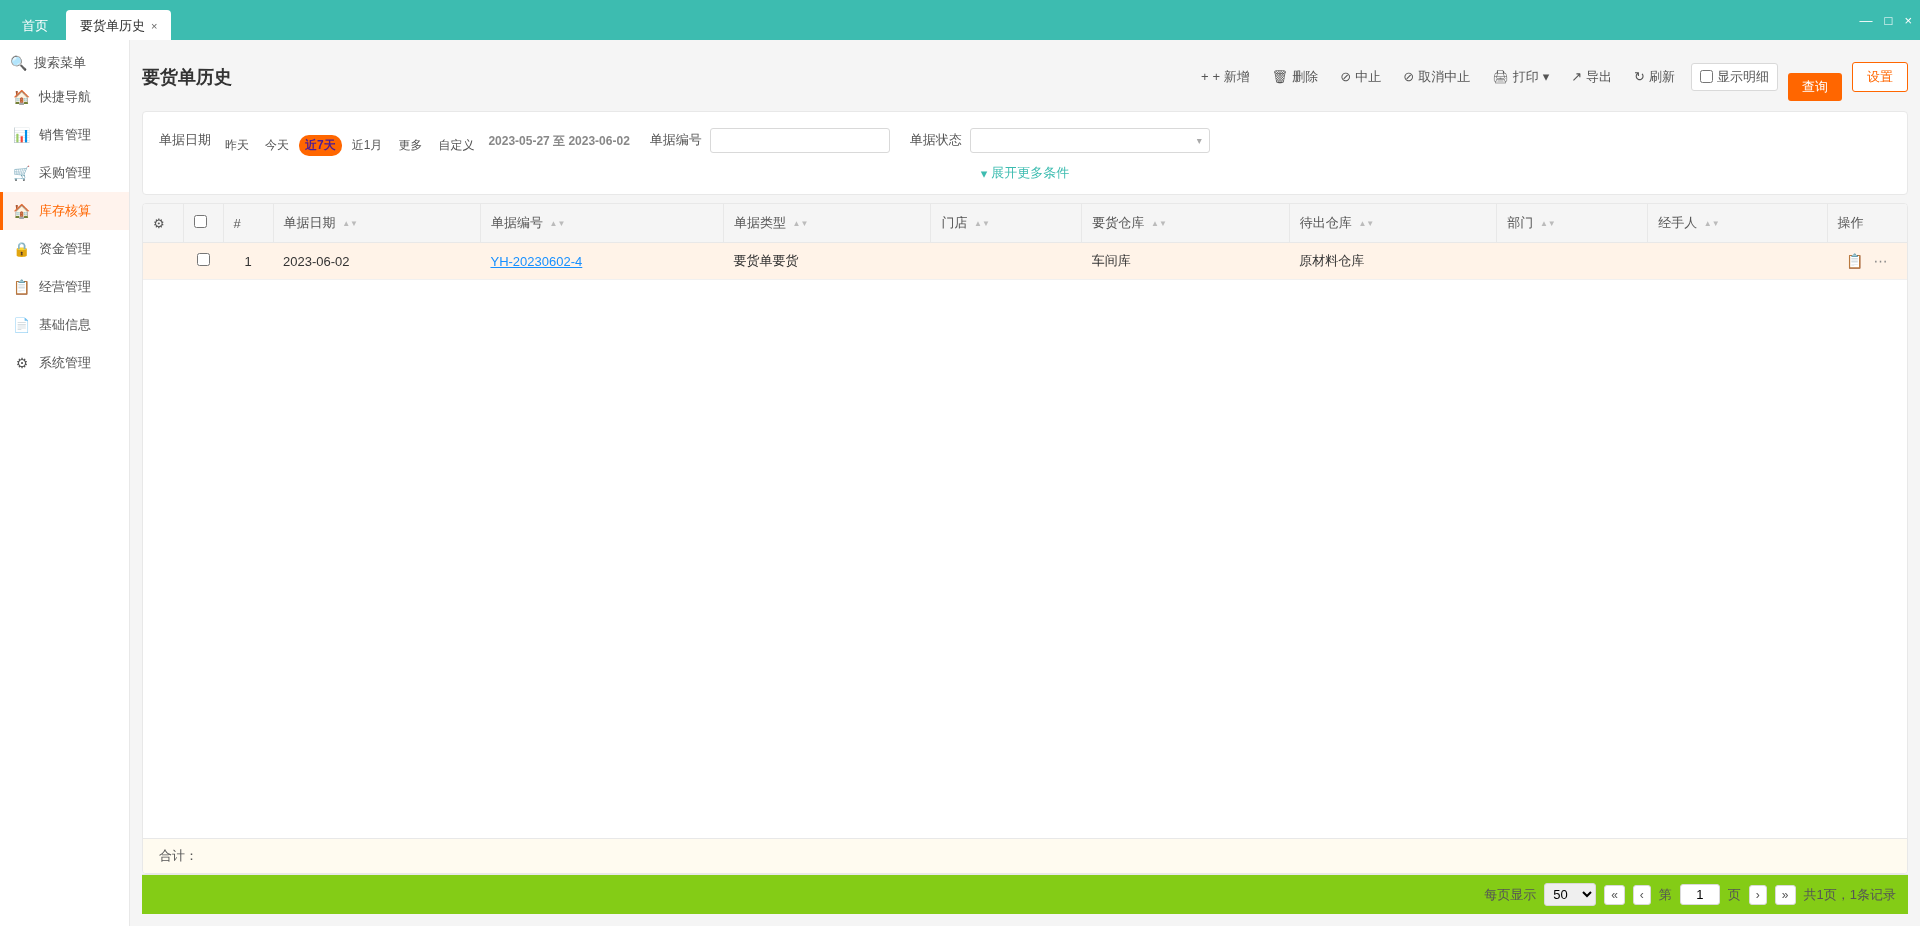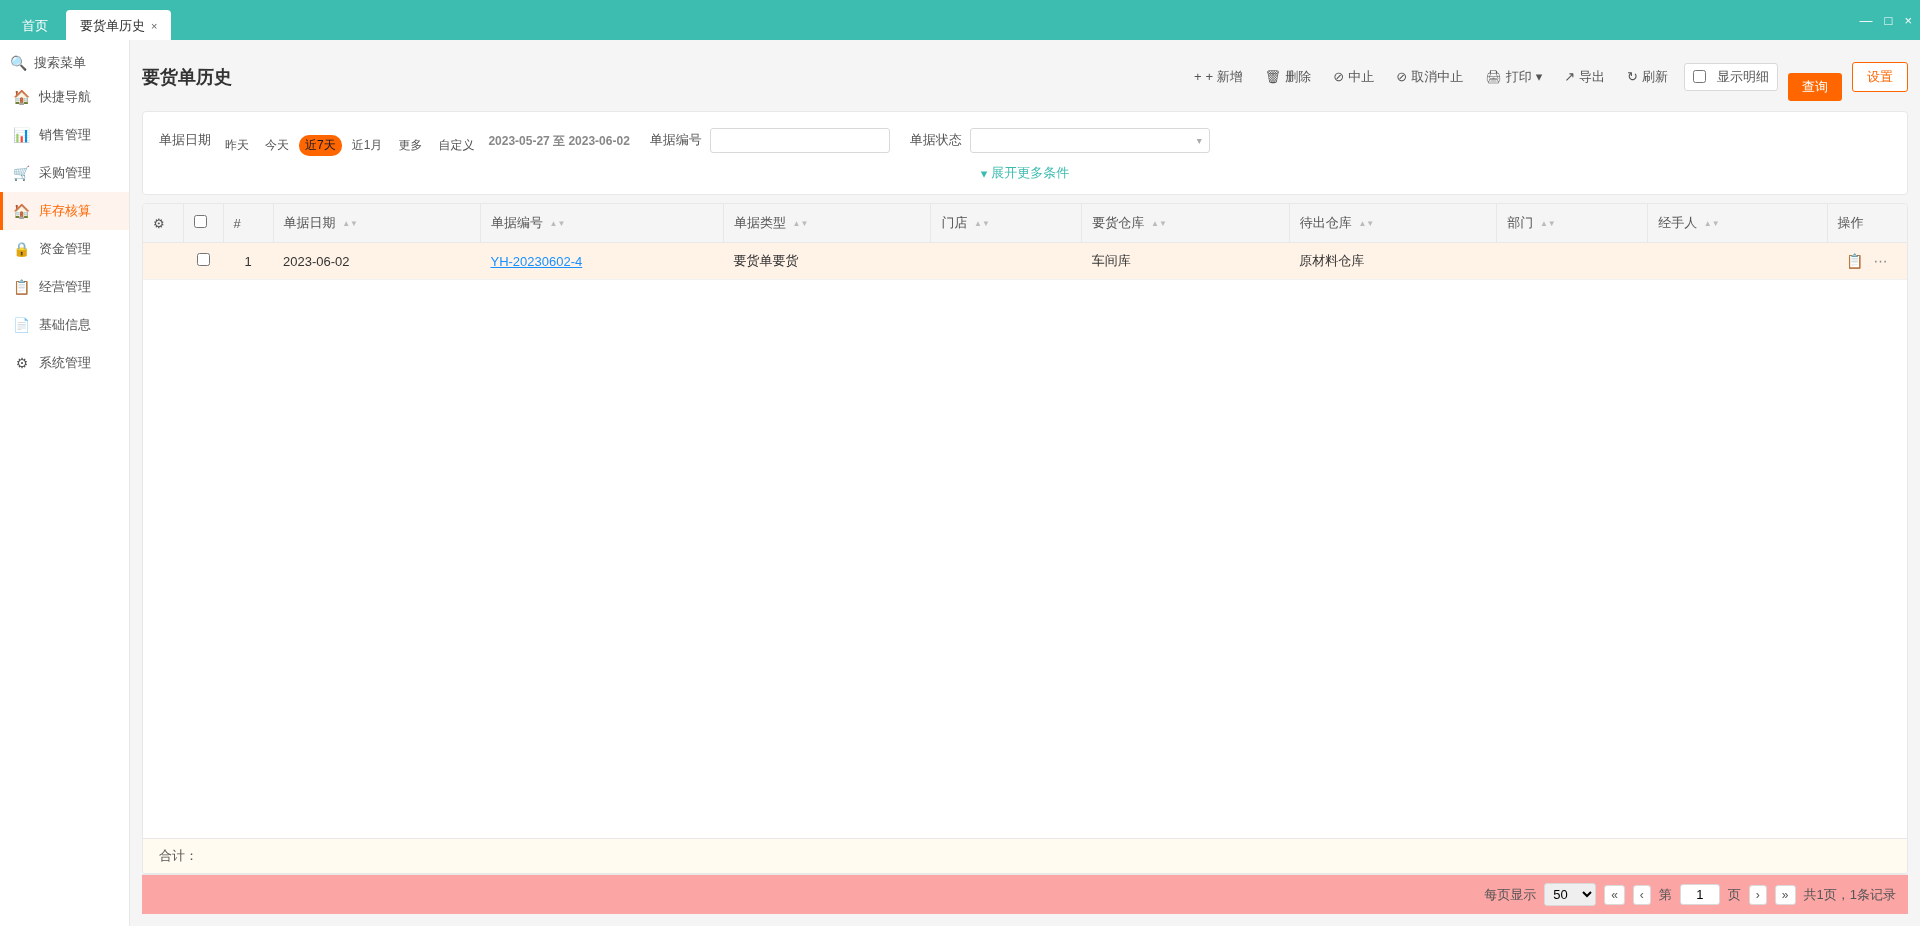--- a/index.html
+++ b/index.html
@@ -157,21 +157,22 @@
     .filter-date-options { display: flex; gap: 4px; align-items: center; margin-top: 11px; }
     .date-opt {
       cursor: pointer;
       color: #555;
       padding: 2px 6px;
       border-radius: 10px;
       font-size: 12px;
     }
     .date-opt.active {
       background: #f60;
-      color: #0f172a;
+      color: #4c1d95;
+      font-weight: bold;
     }
     .filter-input {
       border: 1px solid #d9d9d9;
       border-radius: 3px;
       padding: 4px 8px;
       outline: none;
       width: 180px;
       color: #333;
     }
     .filter-date-range { font-size: 12px; color: #888; margin-top: 2px; }
@@ -241,21 +242,21 @@
       font-size: 13px;
       flex-shrink: 0;
     }
 
     
     .pagination-bar {
       display: flex;
       align-items: center;
       justify-content: flex-end;
       padding: 8px 12px;
-      background: #fca5a5;
+      background: #84cc16;
       border-top: 1px solid #e8e8e8;
       gap: 8px;
       font-size: 13px;
       color: #555;
       flex-shrink: 0;
     }
     .pagination-bar select {
       border: 1px solid #d9d9d9;
       border-radius: 3px;
       padding: 2px 4px;
@@ -281,21 +282,21 @@
 
     .checkbox-cell { text-align: center; }
     input[type="checkbox"] { cursor: pointer; }
 
     .col-sort { display: inline-flex; flex-direction: column; font-size: 8px; line-height: 1; color: #bbb; vertical-align: middle; margin-left: 3px; }
 
     
     .display-btn {
       display: flex;
       align-items: center;
-      gap: 11px;
+      gap: 4px;
       cursor: pointer;
       color: #555;
       font-size: 13px;
       padding: 4px 8px;
       border: 1px solid #d9d9d9;
       border-radius: 3px;
       background: #fff;
       justify-content: space-between;
     }
   </style>

